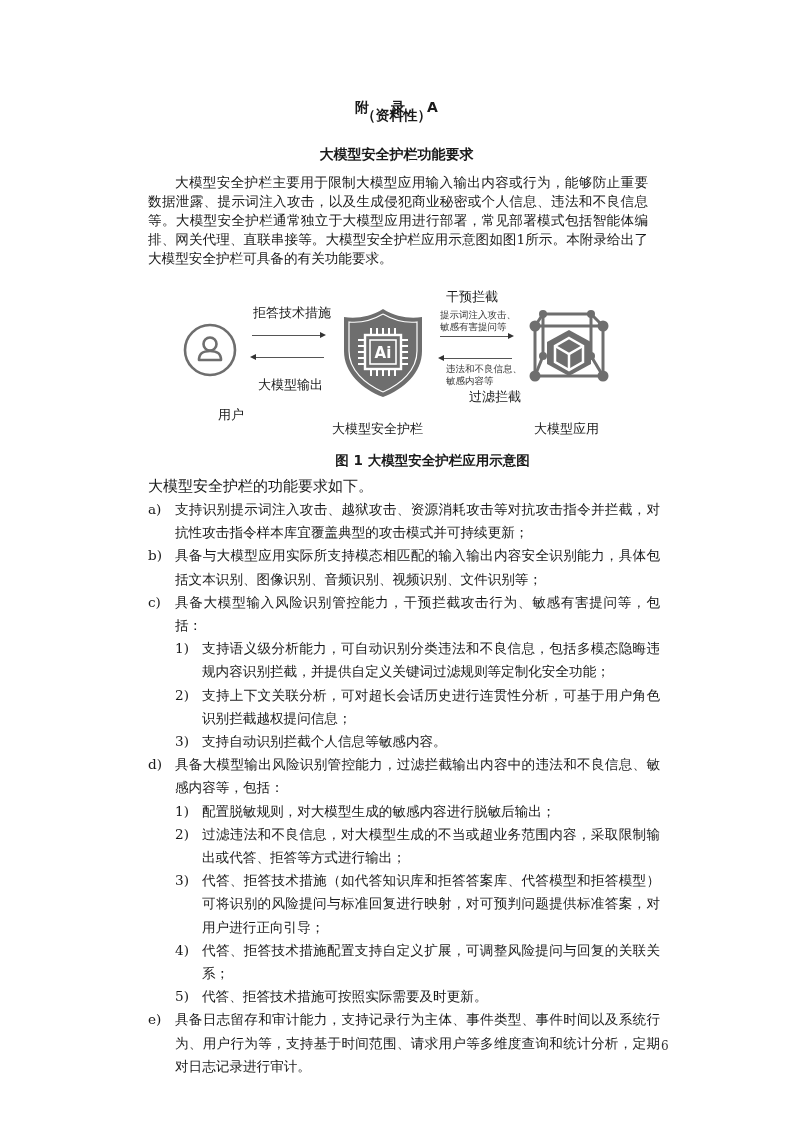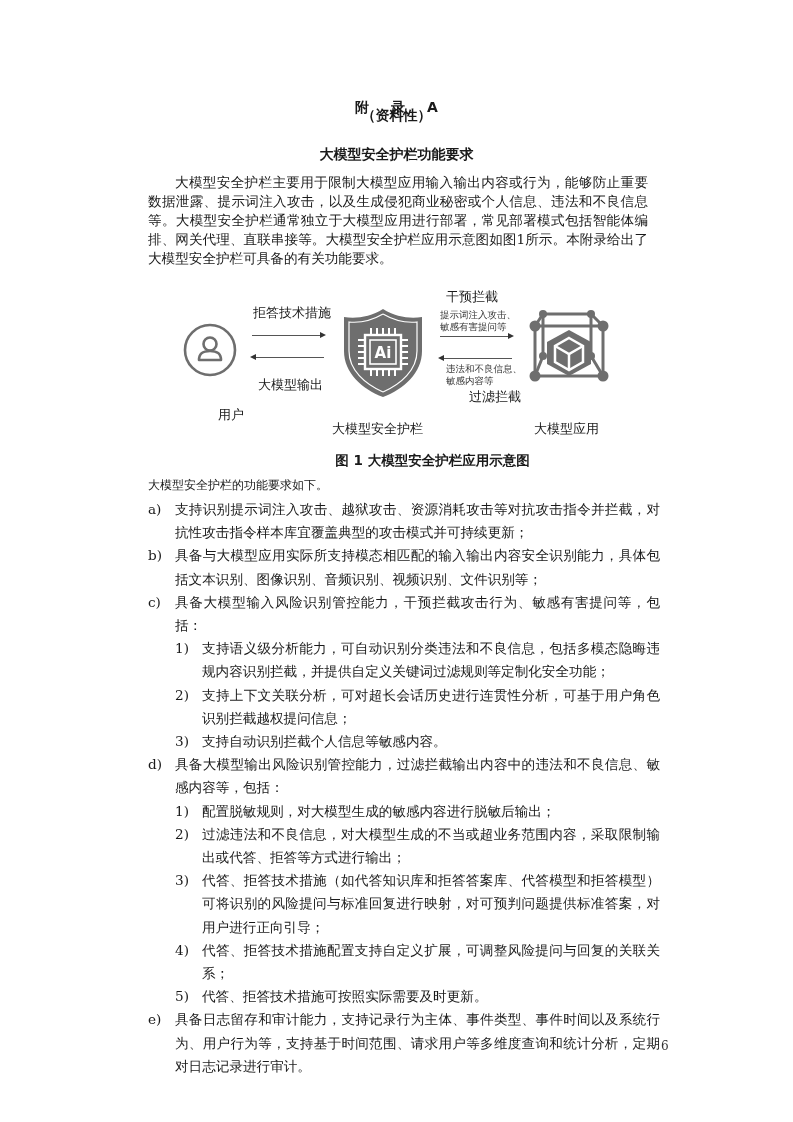--- a/index.html
+++ b/index.html
@@ -27,21 +27,21 @@
   .diagram { position: absolute; left: 170px; top: 282px; width: 460px; height: 160px; }
   .d-label { position: absolute; font-family: "DejaVu Sans", "Liberation Sans", sans-serif; font-size: 13px; color: #1a1a1a; white-space: nowrap; text-align: right; }
   .d-small { position: absolute; font-size: 9.5px; line-height: 12px; color: #333; white-space: nowrap; }
   .arrow { position: absolute; height: 1px; background: #555; }
   .arrow.right::after { content: ""; position: absolute; right: -2px; top: -3px; border-left: 6px solid #333; border-top: 3.5px solid transparent; border-bottom: 3.5px solid transparent; }
   .arrow.left::before { content: ""; position: absolute; left: -2px; top: -3px; border-right: 6px solid #333; border-top: 3.5px solid transparent; border-bottom: 3.5px solid transparent; }
   .icon { position: absolute; }
 
   .fig-caption { top: 452px; font-family: "DejaVu Sans", "Liberation Sans", sans-serif; font-weight: bold; font-size: 13.5px; padding-left: 36px; }
 
-  .req-intro { position: absolute; left: 148px; top: 475px; font-size: 12px; line-height: 23px; font-family: Liberation Mono, monospace; }
+  .req-intro { position: absolute; left: 148px; top: 475px; font-size: 15px; line-height: 23px; }
 
   .list { position: absolute; left: 148px; top: 498px; width: 512px; font-size: 13.6px; line-height: 23.2px; }
   .item { position: relative; padding-left: 27px; text-align: justify; }
   .item .marker { position: absolute; left: 0; top: 0; }
   .sub { position: relative; padding-left: 54px; text-align: justify; }
   .sub .marker { position: absolute; left: 27px; top: 0; }
 
   .page-number { position: absolute; left: 661px; top: 1039px; font-size: 12px; color: #333; }
 </style>
 </head>

